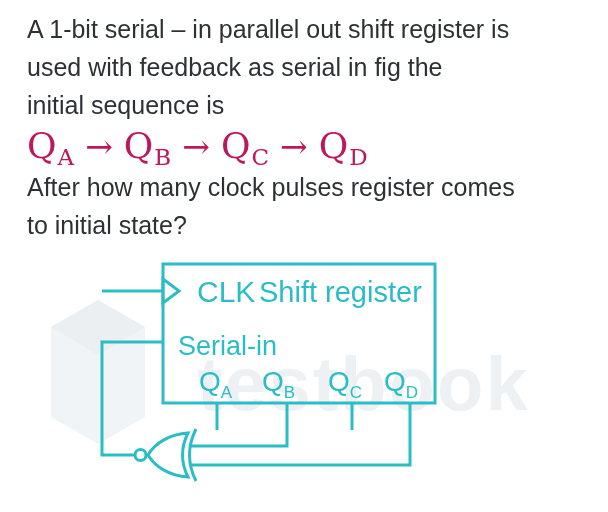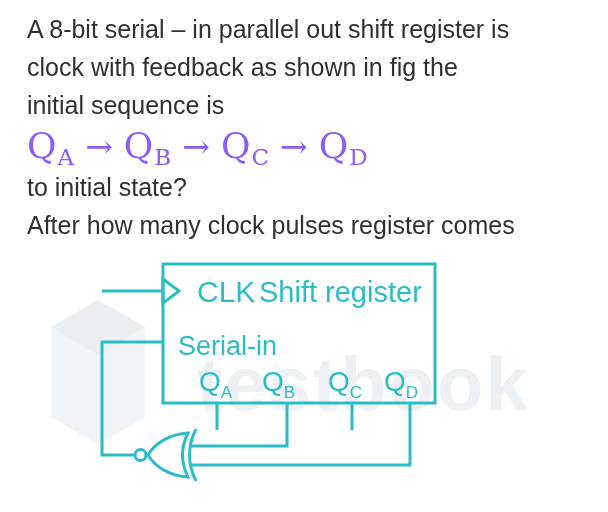--- a/index.html
+++ b/index.html
@@ -1,46 +1,46 @@
 <!DOCTYPE html>
 <html><head>
 <meta charset="utf-8">
 <style>
   html,body{margin:0;padding:0;background:#fff;}
   .page{position:relative;width:608px;height:512px;background:#ffffff;overflow:hidden;
         font-family:"Liberation Sans",sans-serif;}
   .question{position:absolute;left:27px;top:10px;width:566px;color:#2E3134;}
   .q-line{margin:0;font-size:25px;line-height:38px;white-space:nowrap;}
-  .formula{height:44px;line-height:44px;font-family:"DejaVu Serif",serif;color:#8b5cf6;
+  .formula{height:44px;line-height:44px;font-family:"DejaVu Serif",serif;color:#be185d;
            white-space:nowrap;}
   .f-base{font-size:36px;}
   .f-sub{font-size:23px;vertical-align:-7px;margin-left:1px;}
   .f-arrow{font-size:33px;margin:0 11px;}
   .diagram-svg{position:absolute;left:0;top:232px;}
   .wire{stroke:#2BBDC5;stroke-width:3;fill:none;}
   .tealtext{fill:#2BBDC5;font-family:"Liberation Sans",sans-serif;}
   .wm-text{fill:#EDF1F3;font-family:"Liberation Sans",sans-serif;font-weight:bold;
            letter-spacing:2px;}
 </style>
 </head>
 <body>
 
 <div class="page">
 
   <div class="question">
-    <p class="q-line">A 8-bit serial – in parallel out shift register is</p>
-    <p class="q-line">clock with feedback as shown in fig the</p>
+    <p class="q-line">A 1-bit serial – in parallel out shift register is</p>
+    <p class="q-line">used with feedback as serial in fig the</p>
     <p class="q-line">initial sequence is</p>
 
     <div class="formula">
       <span class="term"><span class="f-base">Q</span><span class="f-sub">A</span></span><span class="f-arrow">→</span><span class="term"><span class="f-base">Q</span><span class="f-sub">B</span></span><span class="f-arrow">→</span><span class="term"><span class="f-base">Q</span><span class="f-sub">C</span></span><span class="f-arrow">→</span><span class="term"><span class="f-base">Q</span><span class="f-sub">D</span></span>
     </div>
 
+    <p class="q-line">After how many clock pulses register comes</p>
     <p class="q-line">to initial state?</p>
-    <p class="q-line">After how many clock pulses register comes</p>
   </div>
 
   <svg class="diagram-svg" width="608" height="280" viewBox="0 0 608 280">
 
     <g>
       <polygon points="98,68 145,95 145,185 98,212 51,185 51,95" fill="#F1F4F6"></polygon>
       <polygon points="98,68 145,95 98,123 51,95" fill="#EBEFF1"></polygon>
       <text class="wm-text" x="197" y="178" font-size="76">testbook</text>
     </g>
 

